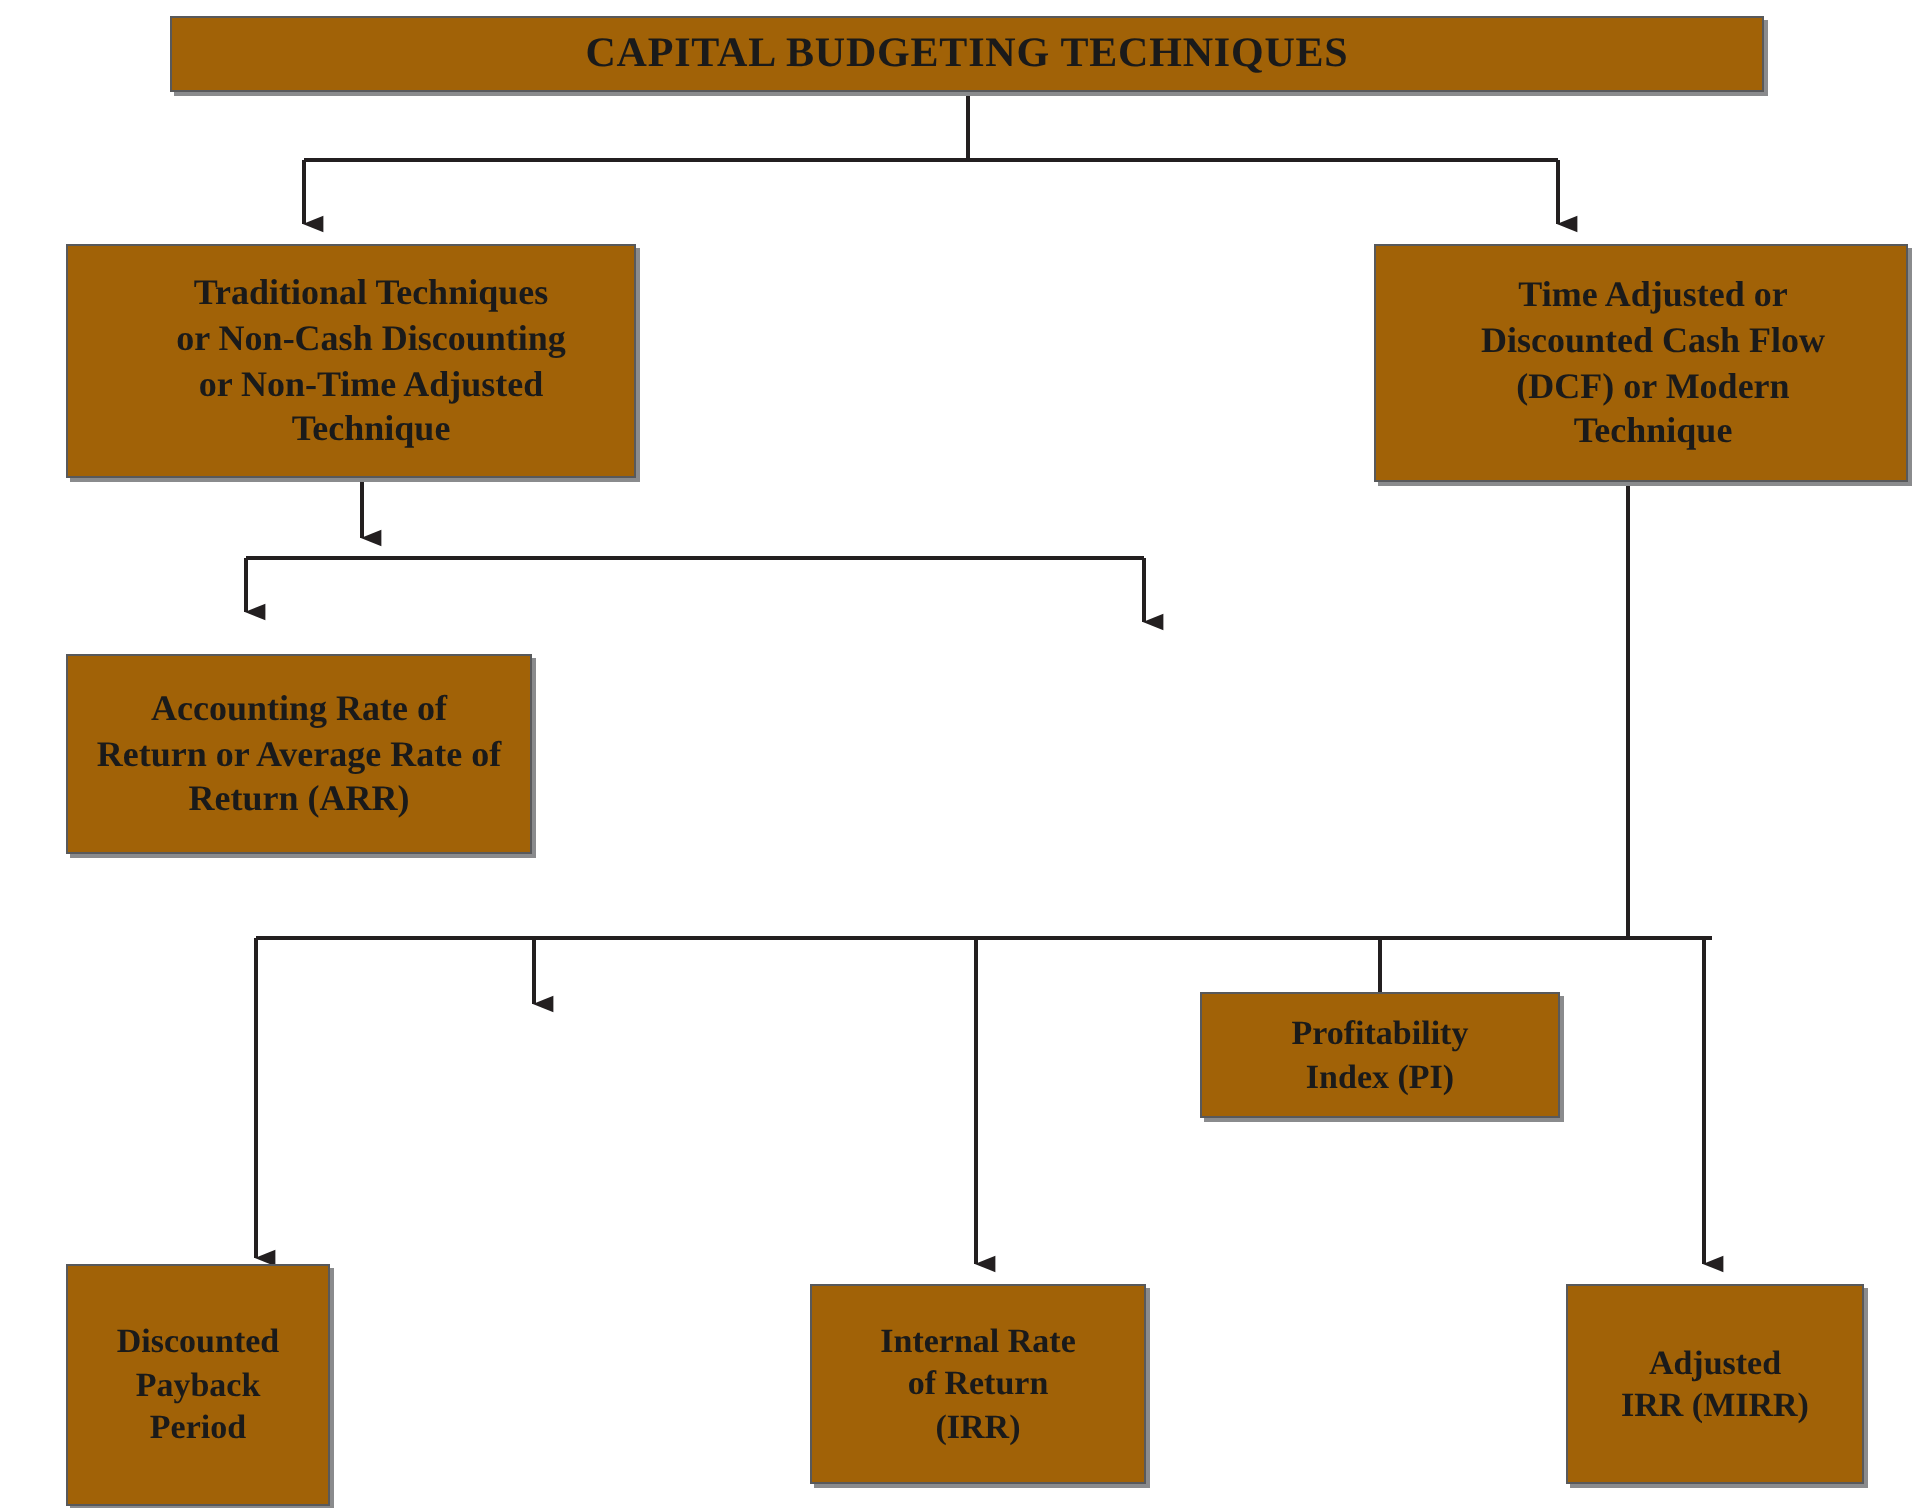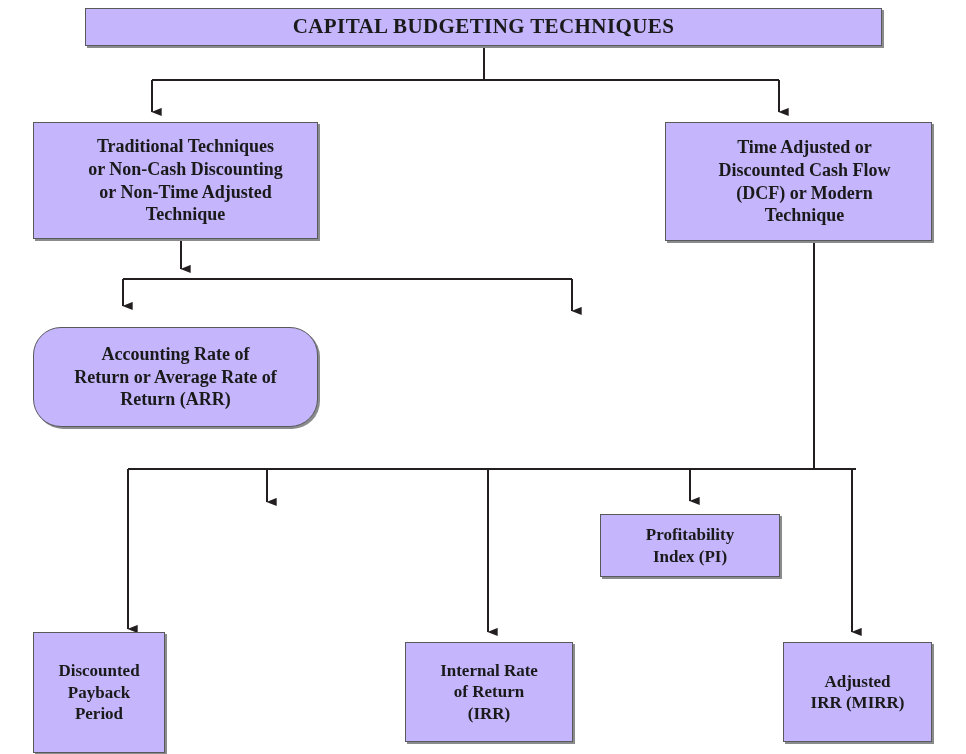--- a/index.html
+++ b/index.html
@@ -22,21 +22,21 @@
   #connector-layer {
     position: absolute;
     left: 0;
     top: 0;
     width: 966px;
     height: 754px;
   }
   .node {
     position: absolute;
     box-sizing: border-box;
-    background: #c4b5fd;
+    background: #a16207;
     border: 1px solid #58595b;
     box-shadow: 2px 2px 0 0 #8a8b8d;
     display: flex;
     align-items: center;
     justify-content: center;
     text-align: center;
     color: #1a1a1a;
     font-weight: bold;
     font-family: "Liberation Serif", "DejaVu Serif", serif;
     z-index: 2;
@@ -48,25 +48,25 @@
     padding: 0 6px;
     box-sizing: border-box;
     white-space: pre-line;
   }
   #node-title {
     left: 85px;  top: 8px;   width: 797px; height: 38px;
     letter-spacing: 0.4px;
   }
   #node-title .node-label { font-size: 21px; line-height: 1.1; }
   #node-traditional { left: 33px;  top: 122px; width: 285px; height: 117px; padding-left: 20px; }
-  #node-dcf         { left: 665px; top: 122px; width: 267px; height: 119px; padding-left: 12px; }
-  #node-arr         { left: 33px;  top: 327px; width: 285px; height: 100px; border-radius: 28px; }
+  #node-dcf         { left: 687px; top: 122px; width: 267px; height: 119px; padding-left: 12px; }
+  #node-arr         { left: 33px;  top: 327px; width: 233px; height: 100px; }
   #node-payback     { left: 394px; top: 320px; width: 283px; height: 41px; }
   #node-npv         { left: 191px; top: 511px; width: 152px; height: 61px; }
-  #node-pi          { left: 600px; top: 514px; width: 180px; height: 63px; }
+  #node-pi          { left: 600px; top: 496px; width: 180px; height: 63px; }
   #node-dpb         { left: 33px;  top: 632px; width: 132px; height: 121px; font-family: Liberation Serif, serif; }
   #node-irr         { left: 405px; top: 642px; width: 168px; height: 100px; justify-content: flex-end; }
   #node-mirr        { left: 783px; top: 642px; width: 149px; height: 100px; }
 
   .fs-18 .node-label { font-size: 18px; }
   .fs-17 .node-label { font-size: 17px; }
 </style>
 </head>
 <body>
 

